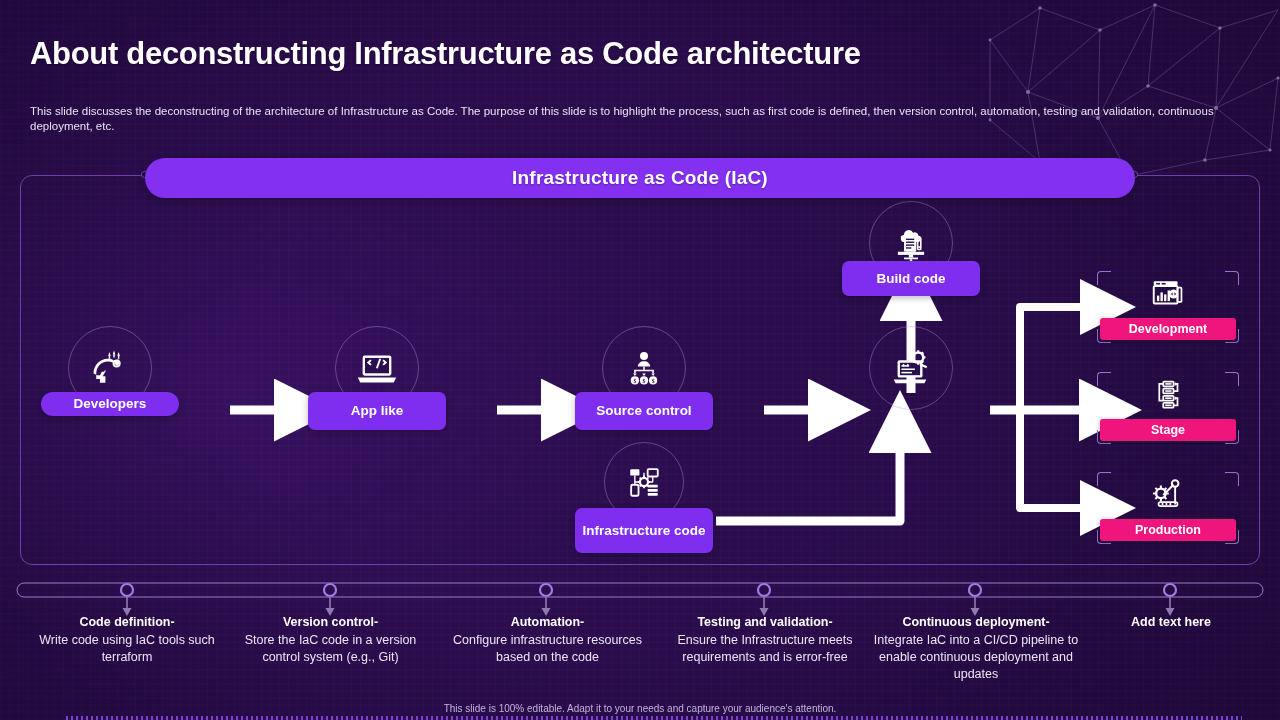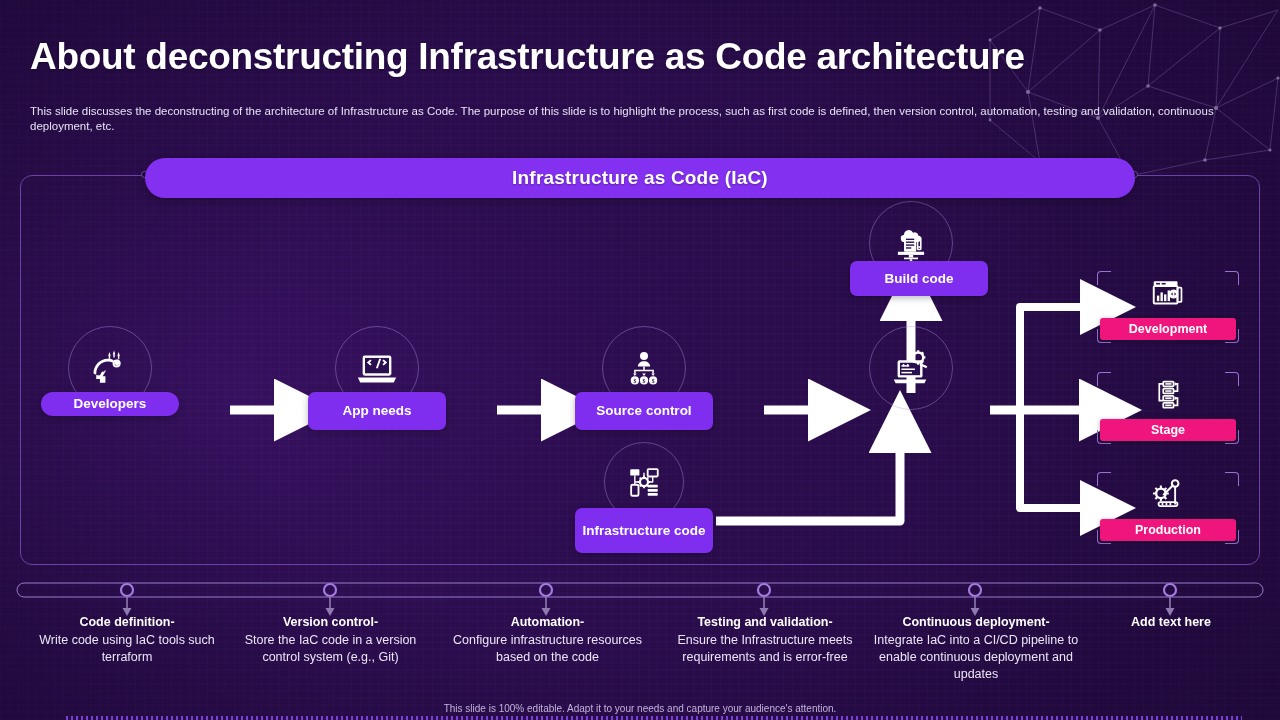--- a/index.html
+++ b/index.html
@@ -28,21 +28,21 @@
   }
   .bg-vignette{
     position:absolute; inset:0;
     background:radial-gradient(ellipse 1000px 700px at 50% 50%, rgba(0,0,0,0) 40%, rgba(18,4,36,.55) 100%);
   }
   #net-svg { position:absolute; right:0; top:0; width:300px; height:190px; opacity:.55; }
 
   
   .page-title {
     position:absolute; left:30px; top:36px;
-    font-size:37px; font-weight:bold; letter-spacing:-.3px;
+    font-size:31px; font-weight:bold; letter-spacing:-.3px;
     color:#ffffff; text-shadow:0 1px 2px rgba(0,0,0,.35);
     z-index:5;
   }
   .page-sub {
     position:absolute; left:30px; top:104px; width:1185px;
     font-size:11.5px; line-height:15px; color:#e9e2f6; z-index:5;
   }
 
   
   .panel {
@@ -219,21 +219,21 @@
   <div class="node-ico" style="top:-4px;">
     <svg width="46" height="46" viewBox="0 0 48 48">
       <g fill="#fff">
         <rect x="9" y="11" width="30" height="21" rx="2.2"></rect>
         <rect x="11.5" y="13.5" width="25" height="16" fill="#2a0f50"></rect>
         <path d="M4 34h40l-2.5 5H6.5z"></path>
         <path d="M17 21.5l-3.6-3.3 3.6-3.2 1.4 1.5-2 1.7 2 1.8zM31 21.5l-1.4-1.5 2-1.8-2-1.7 1.4-1.5 3.6 3.2zM26.4 14.2l1.9.5-3.5 9.8-1.9-.5z"></path>
       </g>
     </svg>
   </div>
-  <div class="node-pill" style="top:62px; height:38px;">App needs</div>
+  <div class="node-pill" style="top:62px; height:38px;">App like</div>
 </div>
 
 <div class="node" style="left:575px; top:330px; width:138px; height:100px;">
   <div class="node-ico" style="top:-4px;">
     <svg width="46" height="46" viewBox="0 0 48 48">
       <g fill="#fff">
         <circle cx="24" cy="11.5" r="4.2"></circle>
         <path d="M17.6 22.5c0-3.6 2.9-5.6 6.4-5.6s6.4 2 6.4 5.6z"></path>
         <path d="M24 22.5v4M24 26.5h-9.5v3.2M24 26.5h9.5v3.2" stroke="#fff" stroke-width="1.6" fill="none"></path>
         <path d="M12.6 29.8l1.9 2.6 1.9-2.6zM22.1 29.8l1.9 2.6 1.9-2.6zM31.6 29.8l1.9 2.6 1.9-2.6z"></path>
@@ -300,21 +300,21 @@
             <rect x="18.3" y="28.9" width="6" height="1.6"></rect>
         </g>
         <rect x="31.6" y="17.5" width="3.6" height="14" rx="1.2" fill="none" stroke="#fff" stroke-width="1.8"></rect>
         <circle cx="33.4" cy="28.5" r="1.2"></circle>
         <path d="M9 34h30v3.6H9z"></path>
         <path d="M21.5 37.6h5v3h-5z"></path>
           <path d="M16 40.6h16v2H16z"></path>
       </g>
     </svg>
   </div>
-  <div class="node-pill" style="top:58px; height:35px;margin-left:8px;">Build code</div>
+  <div class="node-pill" style="top:58px; height:35px;">Build code</div>
 </div>
 
 <div class="stage-card" style="left:1097px; top:271px;">
   <div class="brk b-tl"></div>
   <div class="brk b-tr"></div>
   <div class="brk b-bl"></div>
   <div class="brk b-br"></div>
   <div class="stage-ico">
     <svg width="38" height="38" viewBox="0 0 48 48">
       <g fill="#fff">

